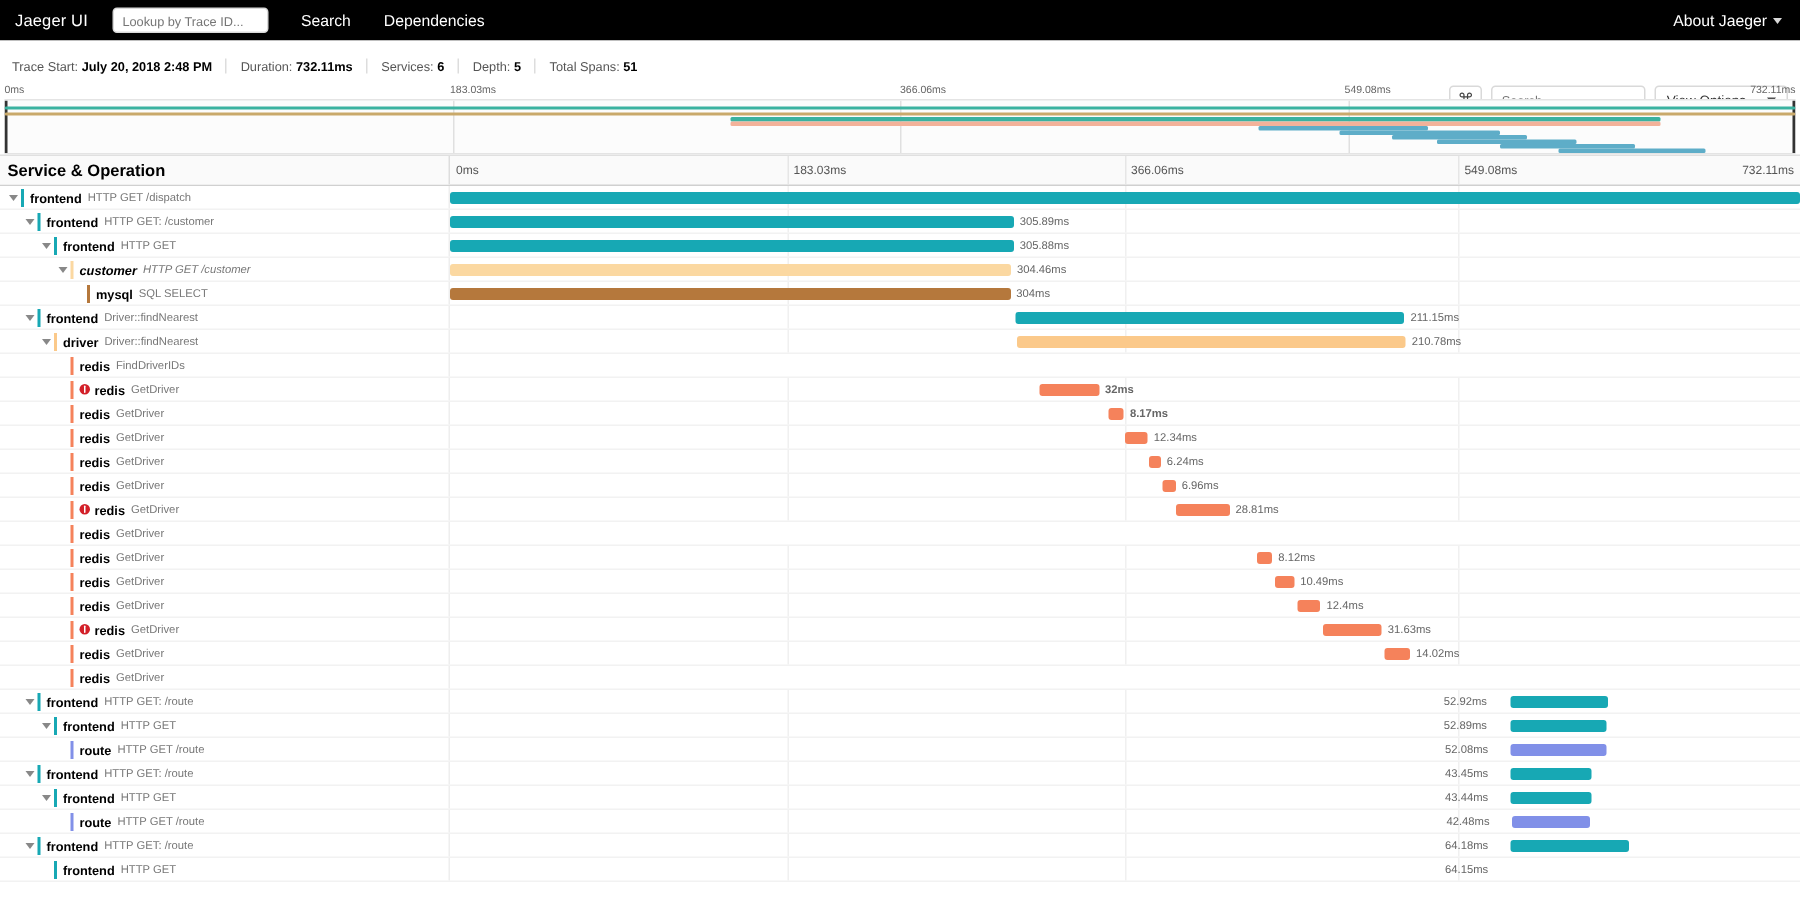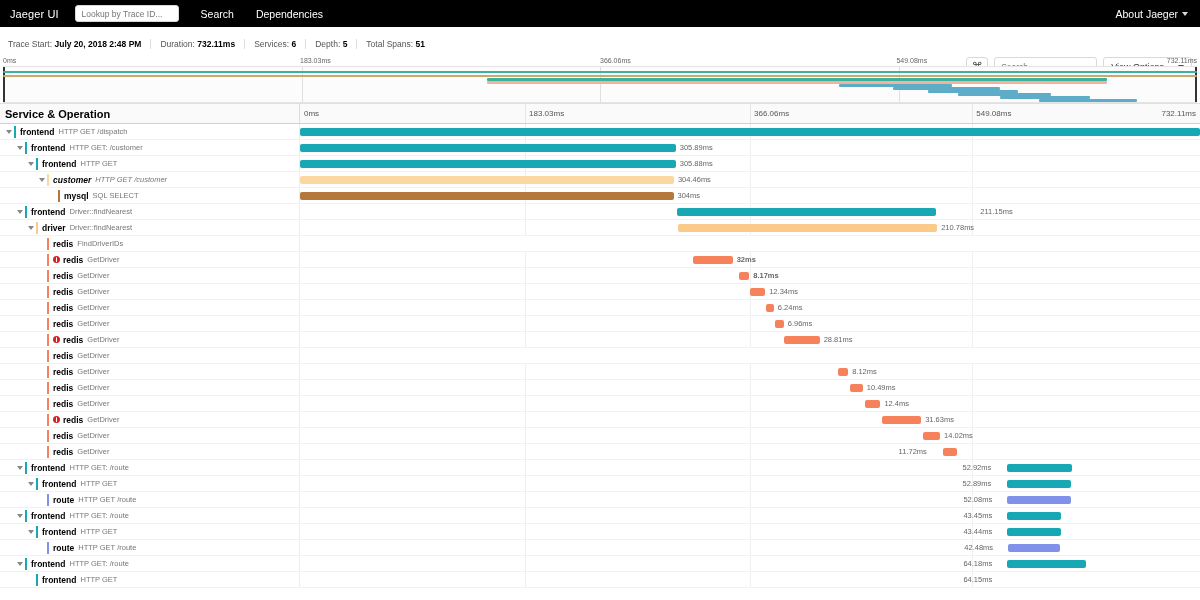--- a/index.html
+++ b/index.html
@@ -309,21 +309,21 @@
         </span>
         <span class="colorbar" style="background: rgb(23, 168, 180);"></span>
         <span class="svc">frontend</span>
         <span class="op">Driver::findNearest</span>
       </div>
       <div class="row-right">
         <div class="gridline" style="left: 25%;"></div>
         <div class="gridline" style="left: 50%;"></div>
         <div class="gridline" style="left: 74.7%;"></div>
         <div class="bar" style="left: 41.9%; width: 28.8%; background: rgb(23, 168, 180);"></div>
-        <div class="dur" style="left: calc(70.7% + 4px); margin-left: 40px;">211.15ms</div>
+        <div class="dur" style="left: calc(70.7% + 4px);">211.15ms</div>
       </div>
     </div>
     <div class="row">
       <div class="row-left" style="padding-left: 26px;">
         <span class="twisty">
           <i></i>
         </span>
         <span class="colorbar" style="background: rgb(251, 201, 138);"></span>
         <span class="svc">driver</span>
         <span class="op">Driver::findNearest</span>
@@ -520,27 +520,20 @@
         <div class="dur" style="left: calc(71.12% + 4px);">14.02ms</div>
       </div>
     </div>
     <div class="row">
       <div class="row-left" style="padding-left: 37px;">
         <span class="twisty"></span>
         <span class="colorbar" style="background: rgb(245, 130, 91);"></span>
         <span class="svc">redis</span>
         <span class="op">GetDriver</span>
       </div>
-      <div class="row-right">
-        <div class="gridline" style="left: 25%;"></div>
-        <div class="gridline" style="left: 50%;"></div>
-        <div class="gridline" style="left: 74.7%;"></div>
-        <div class="bar" style="left: 71.4%; width: 1.6%; background: rgb(245, 130, 91);"></div>
-        <div class="dur" style="left: calc(71.4% - 44px);">11.72ms</div>
-      </div>
     </div>
     <div class="row">
       <div class="row-left" style="padding-left: 15px;">
         <span class="twisty">
           <i></i>
         </span>
         <span class="colorbar" style="background: rgb(23, 168, 180);"></span>
         <span class="svc">frontend</span>
         <span class="op">HTTP GET: /route</span>
       </div>

